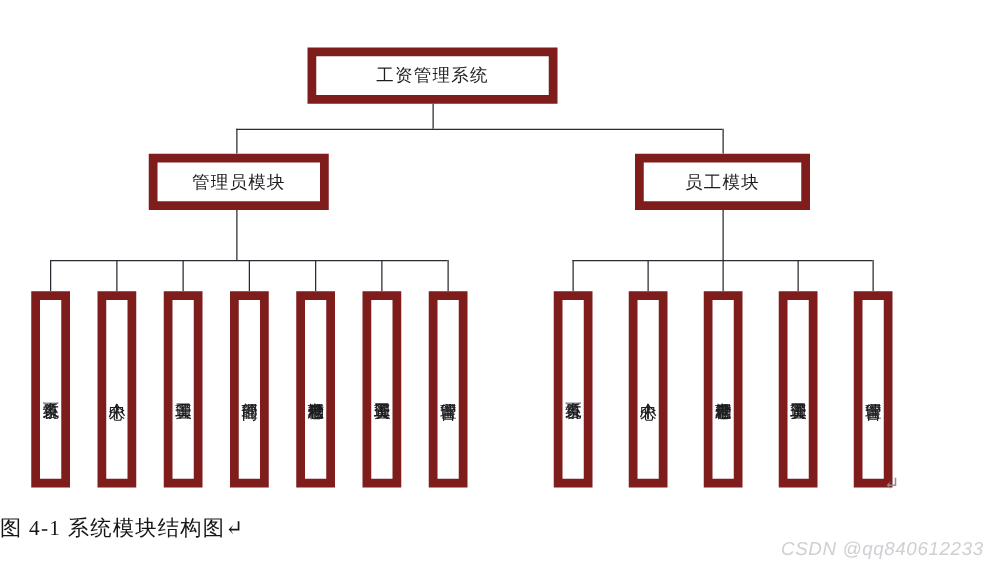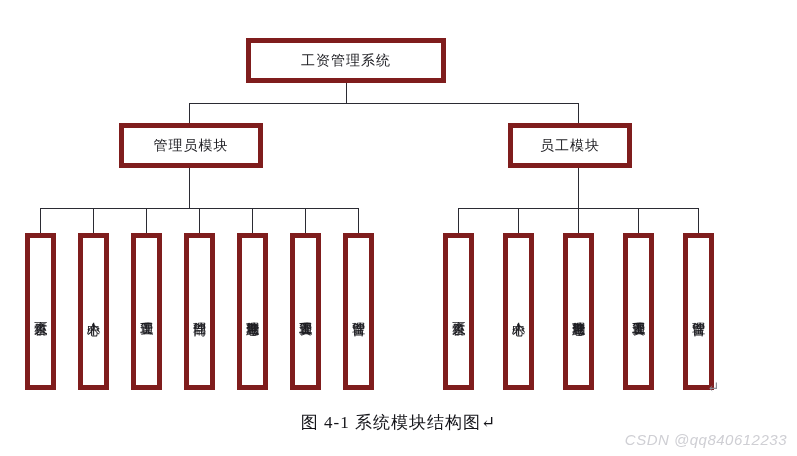--- a/index.html
+++ b/index.html
@@ -18,21 +18,21 @@
   #diagram {
     position: absolute;
     left: 0;
     top: 0;
     width: 797px;
     height: 456px;
   }
   .node {
     position: absolute;
     box-sizing: border-box;
-    border: 5px solid #7f1d1d;
+    border: 7px solid #7f1d1d;
     background: #ffffff;
     display: flex;
     align-items: center;
     justify-content: center;
     text-align: center;
   }
   .node.top,
   .node.mid {
     font-size: 14px;
     letter-spacing: 1px;
@@ -56,21 +56,21 @@
     background: #2b2b33;
   }
   .edge.h { height: 1px; }
   .edge.v { width: 1px; }
 
   #caption {
     position: absolute;
     left: 0;
     top: 411px;
     width: 797px;
-    text-align: center;
+    text-align: left;
     font-size: 17px;
     letter-spacing: 1px;
     color: #15151a;
   }
   #return-mark {
     position: absolute;
     left: 707px;
     top: 378px;
     font-size: 15px;
     color: #8d8d96;
@@ -98,21 +98,21 @@
 
   <div class="edge v" style="left:346px; top:83px; height:20px;"></div>
   <div class="edge h" style="left:189px; top:103px; width:389px;"></div>
   <div class="edge v" style="left:189px; top:103px; height:20px;"></div>
   <div class="edge v" style="left:578px; top:103px; height:20px;"></div>
 
   <div class="node mid" style="left:119px; top:123px; width:144px; height:45px;">
     <span>管理员模块</span>
   </div>
 
-  <div class="node mid" style="left:508px; top:123px; width:124px; height:45px;">
+  <div class="node mid" style="left:508px; top:123px; width:140px; height:45px;">
     <span>员工模块</span>
   </div>
 
   <div class="edge v" style="left:189px; top:168px; height:40px;"></div>
   <div class="edge h" style="left:40px; top:208px; width:318px;"></div>
 
   <div class="edge v" style="left:40px;  top:208px; height:25px;"></div>
   <div class="edge v" style="left:93px;  top:208px; height:25px;"></div>
   <div class="edge v" style="left:146px; top:208px; height:25px;"></div>
   <div class="edge v" style="left:199px; top:208px; height:25px;"></div>

